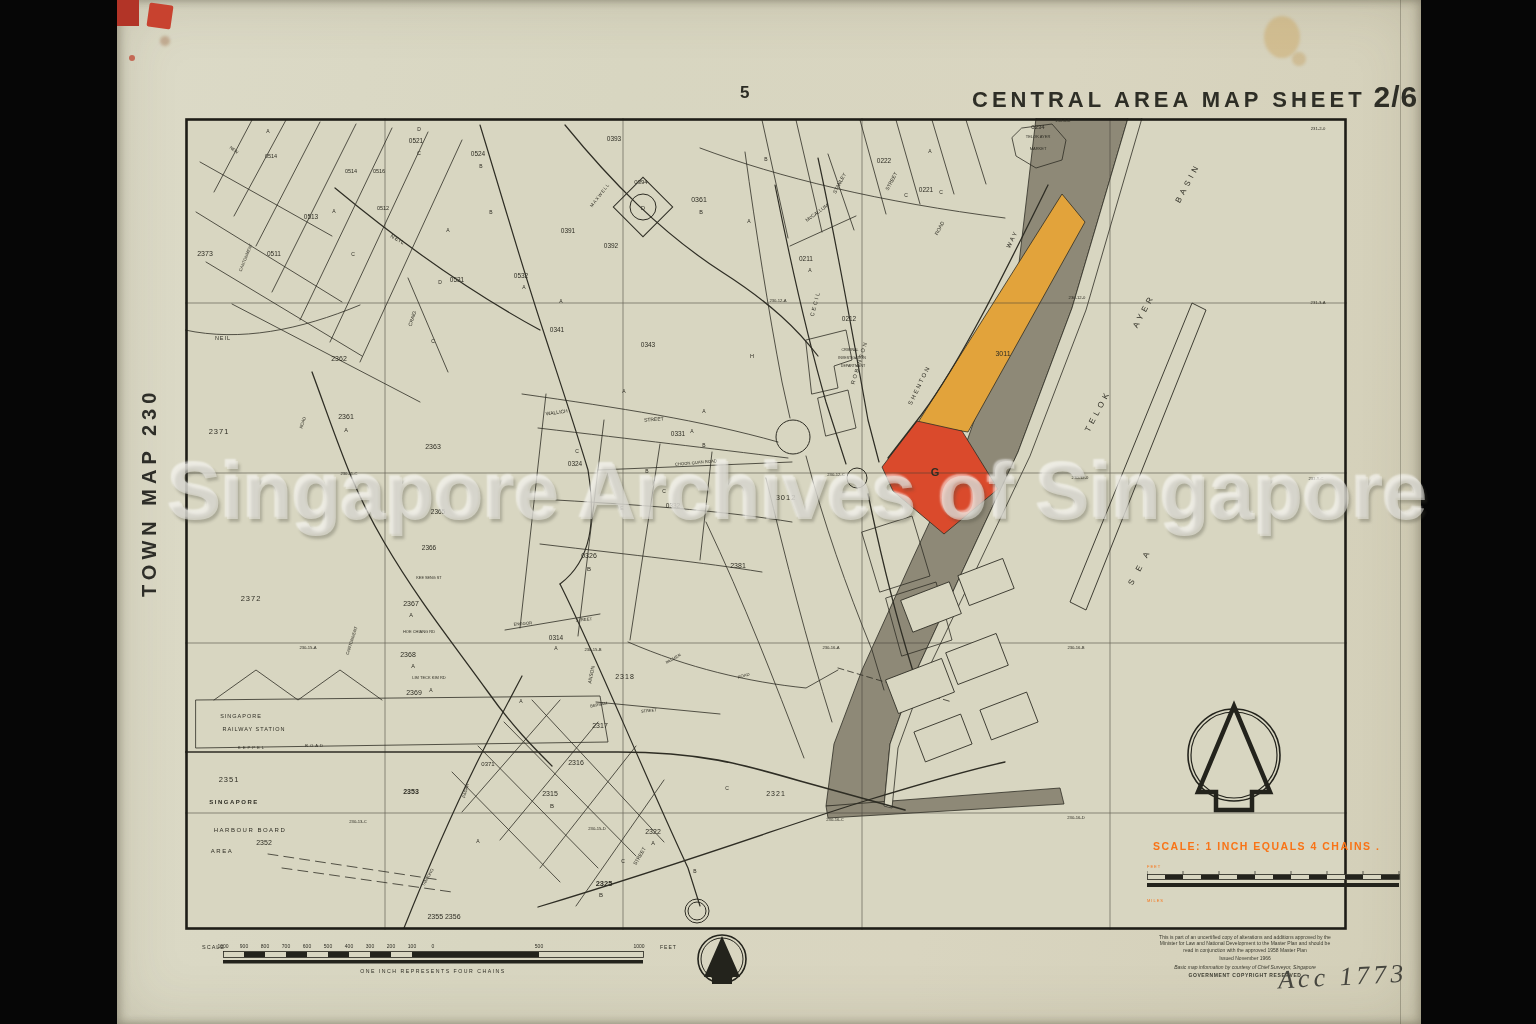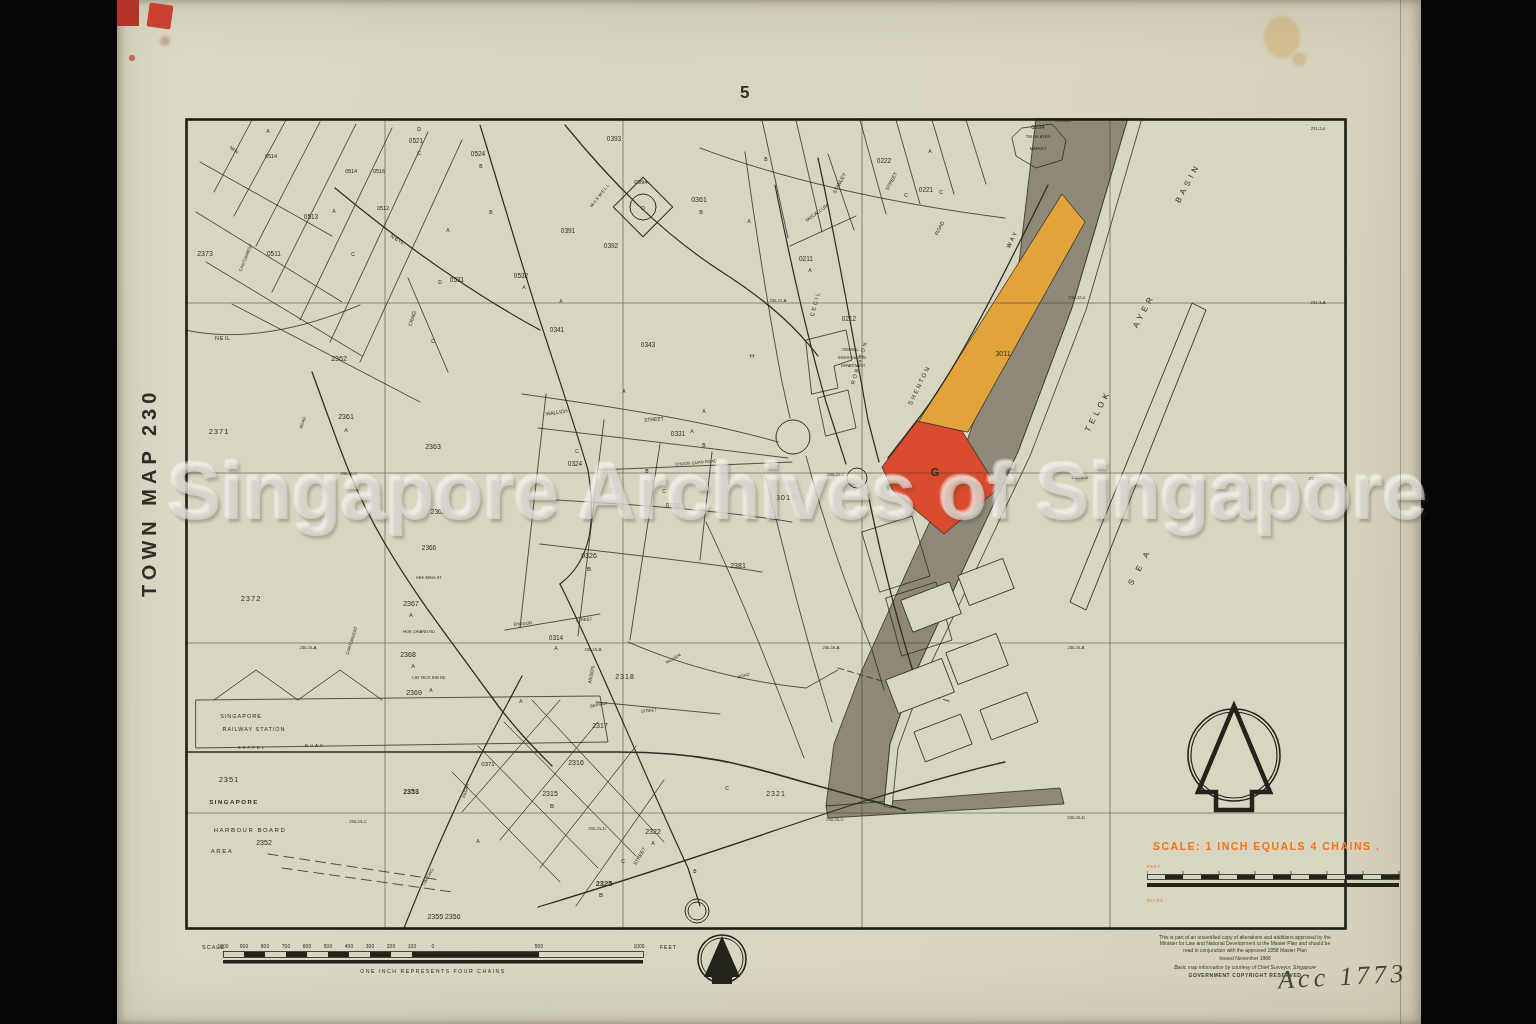--- a/index.html
+++ b/index.html
@@ -61,20 +61,23 @@
   <div class="stain" style="left:1292px;top:52px;width:14px;height:14px;background:rgba(190,140,60,.3);"></div>
   <div class="stain" style="left:160px;top:36px;width:10px;height:10px;background:rgba(150,90,50,.35);"></div>
   <div class="stain" style="left:610px;top:298px;width:8px;height:8px;background:rgba(120,90,50,.4);"></div>
   <div class="stain" style="left:296px;top:422px;width:7px;height:7px;background:rgba(170,60,40,.45);"></div>
   <div class="stain" style="left:1318px;top:832px;width:16px;height:12px;background:rgba(180,140,80,.25);"></div>
   <div class="stain" style="left:903px;top:516px;width:6px;height:6px;background:rgba(150,100,60,.3);"></div>
   <div class="stain" style="left:446px;top:836px;width:6px;height:6px;background:rgba(90,70,40,.4);"></div>
 
   <div id="page-number">5</div>
 
+  <div id="sheet-title">
+    <span class="main">CENTRAL AREA MAP SHEET</span><span class="sheet">2/6</span>
+  </div>
 
   <div id="side-label">TOWN MAP 230</div>
 
   <svg id="map-svg" width="1162" height="812" viewBox="185 118 1162 812">
     <rect x="185" y="118" width="1162" height="812" fill="#d8d6c1"></rect>
 
     <g>
       <path d="M1036,118 L1128,118 L1072,308 L1018,452 L962,572 L914,676 L890,744 L884,806 L826,806 L834,744 L862,670 L912,560 L966,444 L1014,306 Z" fill="#8e8977" stroke="#2e2d24" stroke-width="0.8"></path>
       <path d="M826,806 L1060,788 L1064,804 L828,818 Z" fill="#8e8977" stroke="#2e2d24" stroke-width="0.8"></path>
 

